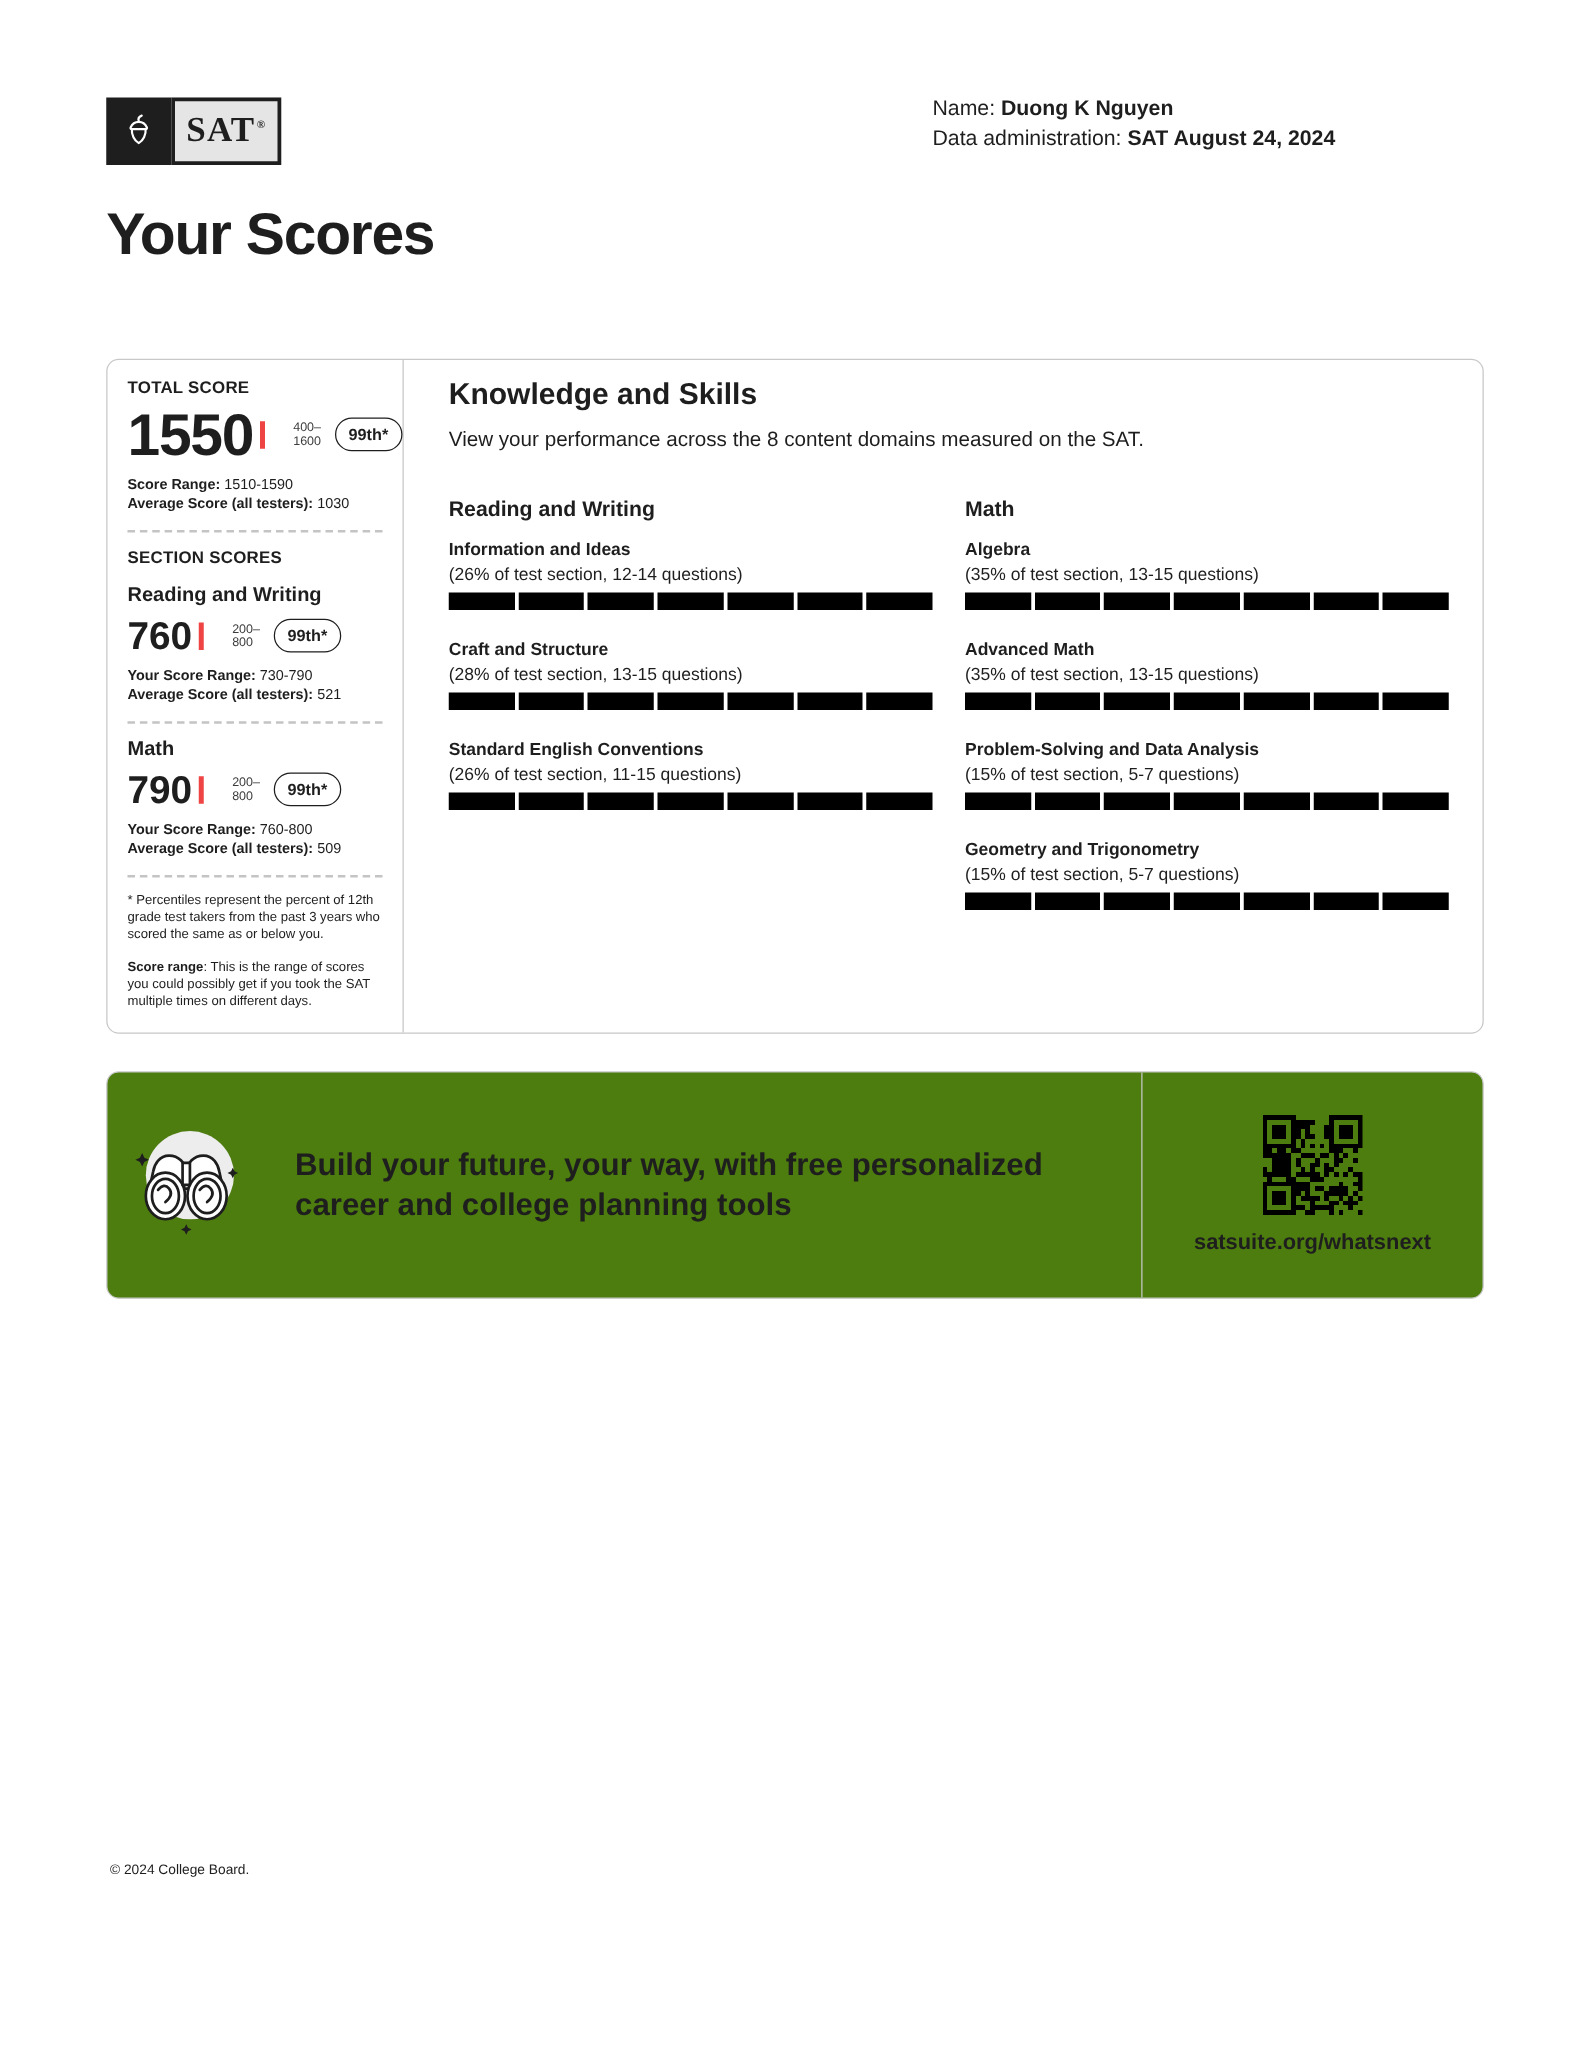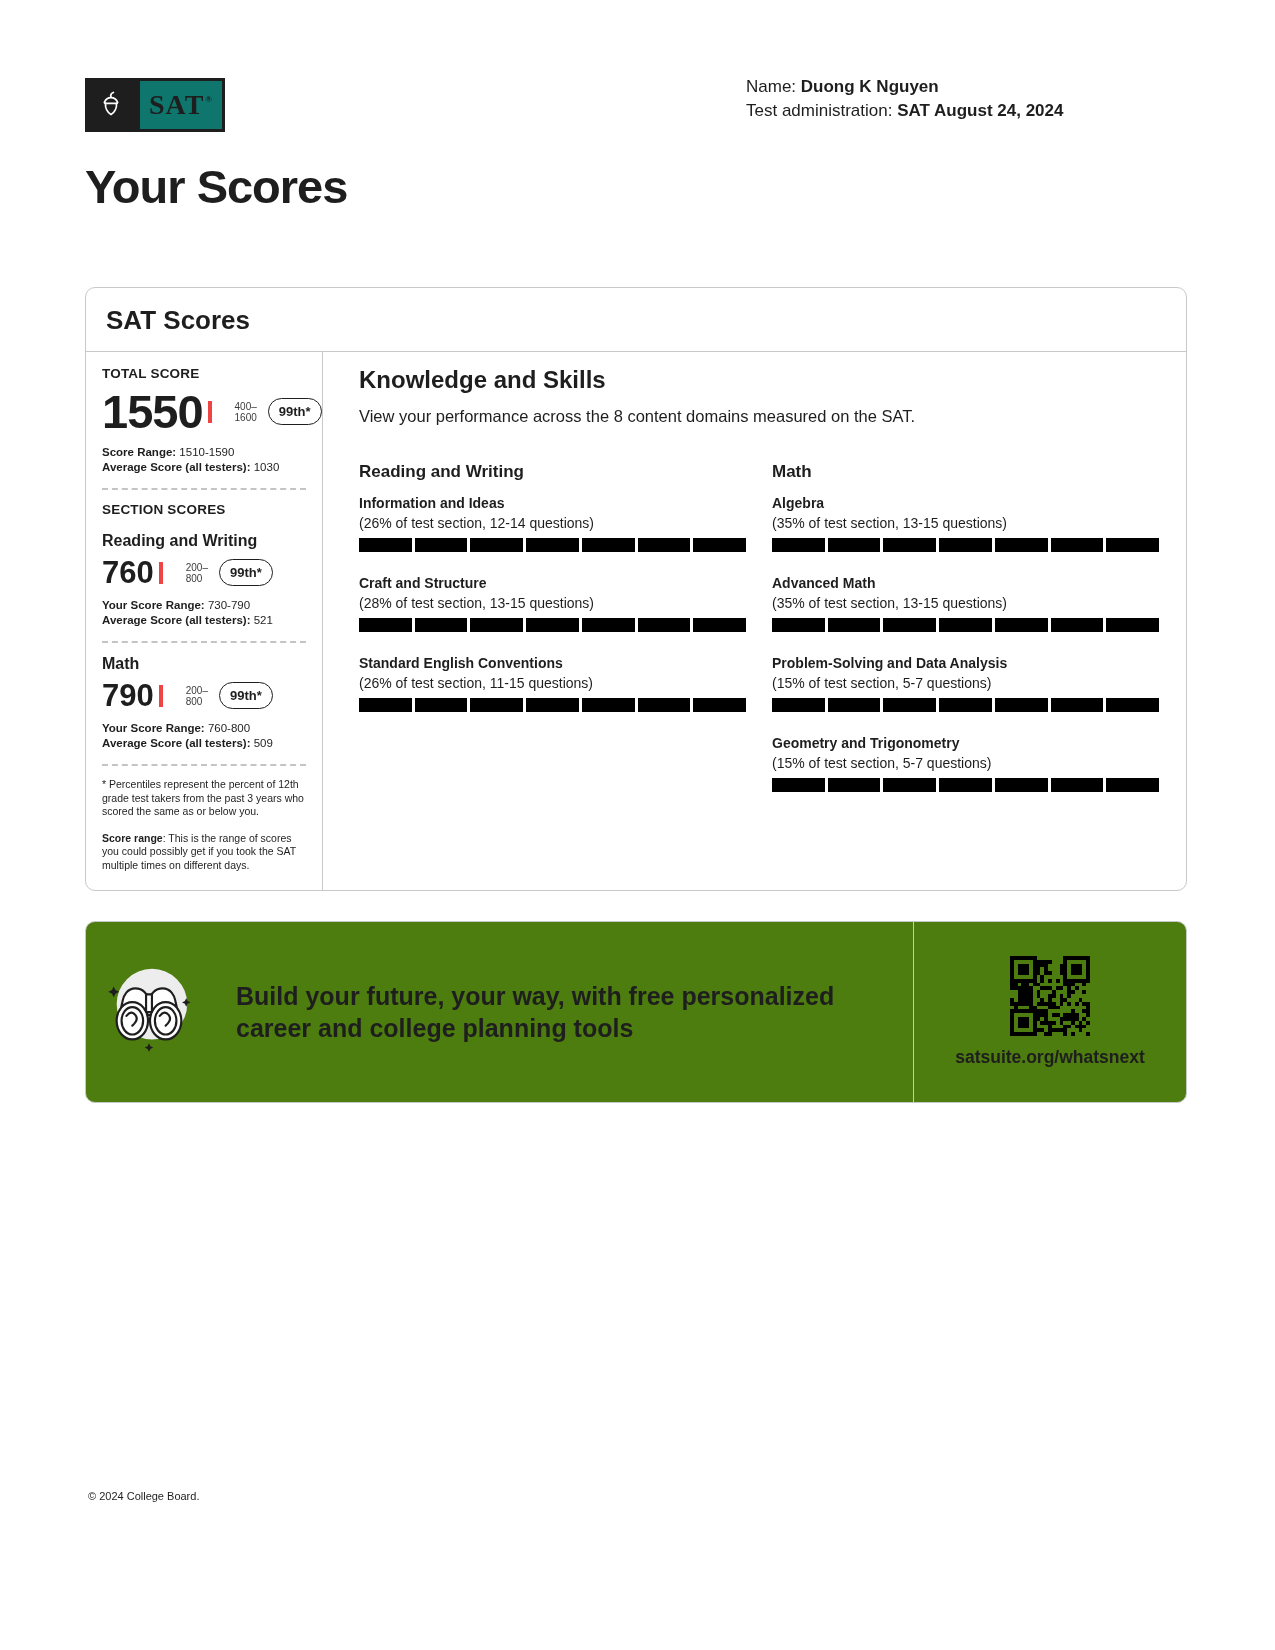--- a/index.html
+++ b/index.html
@@ -9,21 +9,21 @@
     font-family:"Liberation Sans", sans-serif; color:#1e1e1e;
     -webkit-font-smoothing:antialiased;
   }
   .wrap { position:absolute; left:85px; top:75px; width:1102px; }
 
   
   .header-row { display:flex; justify-content:space-between; align-items:flex-start; }
   .sat-logo { display:flex; height:54px; margin-top:3px; }
   .logo-acorn { width:52px; background:#1e1e1e; display:flex; align-items:center; justify-content:center; }
   .logo-text {
-    width:88px; border:3px solid #1e1e1e; background:#0f766e;
+    width:88px; border:3px solid #1e1e1e; background:#e5e5e5;
     display:flex; align-items:center; justify-content:center;
     font-family:"Liberation Serif", serif; font-weight:bold; font-size:28px; letter-spacing:1px;
   }
   .logo-text sup { font-size:9px; margin-left:1px; margin-top:-12px; }
   .student-info { width:441px; font-size:17px; line-height:24px; }
   .student-info b { font-weight:bold; }
 
   h1.page-title { font-size:47px; font-weight:800; letter-spacing:-1px; margin-top:27px; }
 
   
@@ -89,28 +89,27 @@
           </g>
         </svg>
       </div>
       <div class="logo-text">
           <span>SAT</span>
           <sup>®</sup>
         </div>
     </div>
     <div class="student-info">
       <div><span>Name:</span> <b>Duong K Nguyen</b></div>
-      <div><span>Test administration:</span> <b>SAT August 24, 2024</b></div>
+      <div><span>Data administration:</span> <b>SAT August 24, 2024</b></div>
     </div>
   </div>
 
   <h1 class="page-title">Your Scores</h1>
 
   <div class="card">
-    <div class="card-header">SAT Scores</div>
     <div class="card-body">
 
       <div class="col-left">
         <div class="small-caps-label">TOTAL SCORE</div>
         <div class="score-row">
           <span class="score-big">1550</span>
           <span class="range-minmax"><span>400–</span><br><span>1600</span></span>
           <span class="pill">99th*</span>
         </div>
         <div class="meta">

